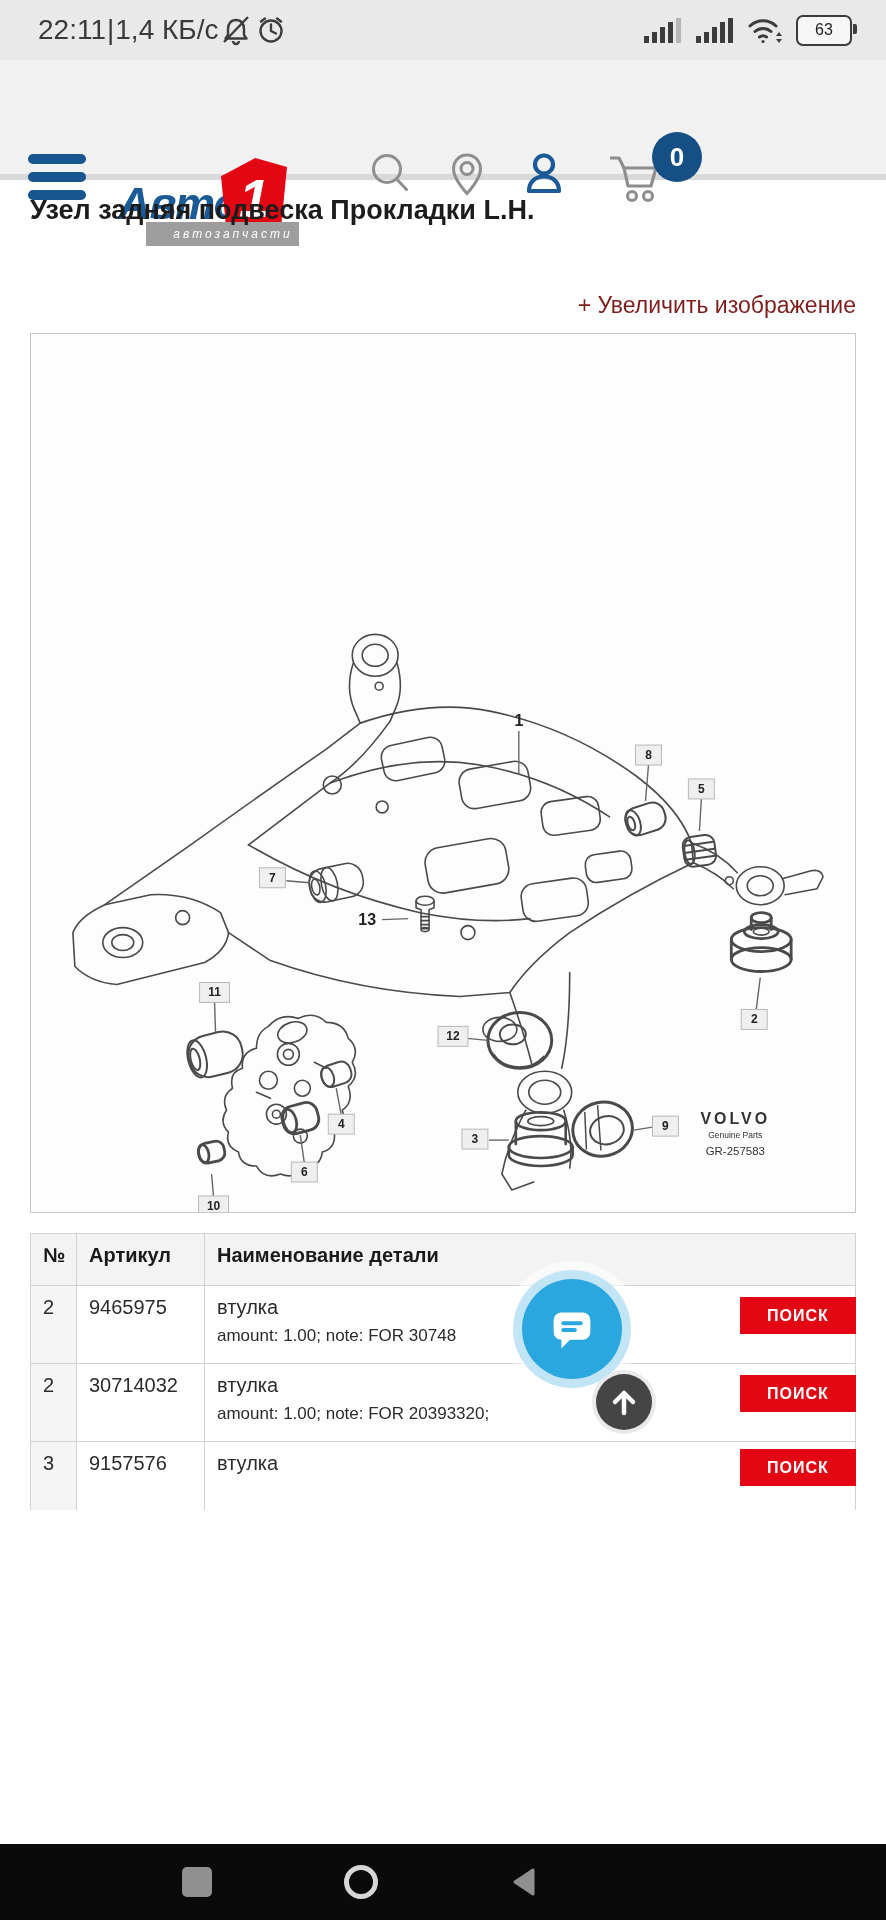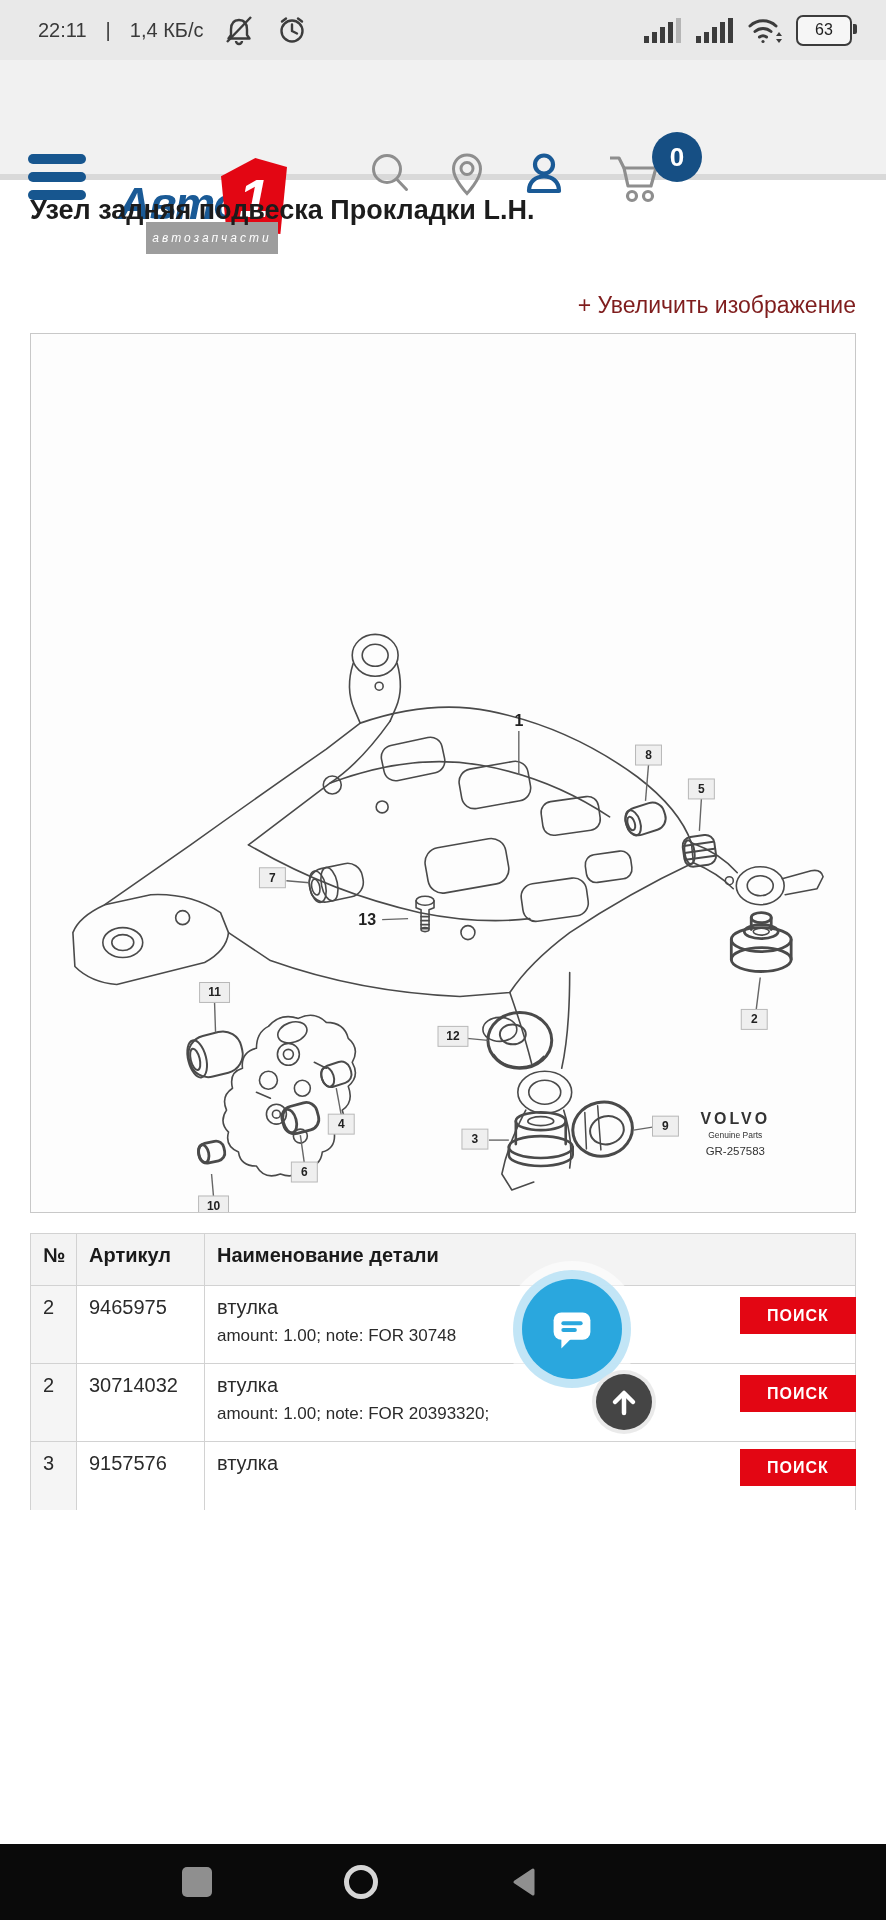--- a/index.html
+++ b/index.html
@@ -2,38 +2,38 @@
 <html><head>
 <meta charset="utf-8">
 <style>
   html,body{margin:0;padding:0;background:#fff;}
   body{font-family:"Liberation Sans", sans-serif; -webkit-font-smoothing:antialiased;}
   .screen{position:relative;width:886px;height:1920px;background:#fff;overflow:hidden;}
 
   
   .status-bar{position:absolute;top:0;left:0;width:886px;height:60px;background:#e9e9e9;
     display:flex;align-items:center;justify-content:space-between;padding:0 34px 0 38px;box-sizing:border-box;}
-  .sb-left{display:flex;align-items:center;gap:19px;font-size:20px;color:#3a3a3a;}
+  .sb-left{display:flex;align-items:center;gap:1px;font-size:28px;color:#3a3a3a;}
   .sb-right{display:flex;align-items:center;gap:12px;}
   .battery{position:relative;width:52px;height:27px;border:2.5px solid #3c3c3c;border-radius:7px;
     display:flex;align-items:center;justify-content:center;font-size:16px;color:#222;background:#f6f6f6;}
   .battery:after{content:"";position:absolute;right:-7px;top:7px;width:4px;height:10px;background:#3c3c3c;border-radius:0 2px 2px 0;}
 
   
   .app-header{position:absolute;top:60px;left:0;width:886px;height:114px;background:#f1f1f1;border-bottom:6px solid #d9d9d9;}
   .hamburger{position:absolute;left:28px;top:94px;width:58px;height:46px;cursor:pointer;}
   .hamburger span{display:block;width:58px;height:10px;background:#17568f;border-radius:5px;margin-bottom:8px;}
   .logo{position:absolute;left:118px;top:96px;width:170px;height:84px;}
   .logo-text{position:absolute;left:0;top:22px;font-size:45px;font-weight:bold;font-style:italic;color:#1a5a96;
     letter-spacing:-1px;text-shadow:1px 1px 0 #fff,-1px -1px 0 #fff;}
   .logo-flag{position:absolute;left:103px;top:2px;width:66px;height:76px;background:#e30613;
     clip-path:polygon(0 24%,52% 0,100% 12%,90% 100%,8% 94%);display:flex;align-items:center;justify-content:center;}
   .logo-flag span{color:#fff;font-size:54px;font-weight:bold;font-style:italic;margin-top:4px;}
-  .logo-sub{position:absolute;left:28px;top:66px;width:132px;height:32px;background:#9d9d9d;color:#fff;
-    font-size:12px;font-style:italic;letter-spacing:3px;display:flex;align-items:center;justify-content:center;}
+  .logo-sub{position:absolute;left:28px;top:66px;width:132px;height:24px;background:#9d9d9d;color:#fff;
+    font-size:12px;font-style:italic;letter-spacing:3px;display:flex;align-items:center;justify-content:center;padding-left:21px;}
   .hicon{position:absolute;top:88px;width:52px;height:52px;cursor:pointer;}
   .cart-wrap{position:absolute;left:604px;top:84px;width:100px;height:66px;cursor:pointer;}
   .cart-badge{position:absolute;left:48px;top:-12px;width:50px;height:50px;border-radius:50%;background:#164f84;
     color:#fff;font-size:26px;font-weight:bold;display:flex;align-items:center;justify-content:center;}
 
   
   .page-title{position:absolute;left:30px;top:195px;width:826px;font-size:27px;font-weight:bold;color:#1c1c1c;}
   .enlarge-link{position:absolute;right:30px;top:292px;font-size:23px;color:#7f1d1d;text-decoration:none;cursor:pointer;}
   .diagram-box{position:absolute;left:30px;top:333px;width:826px;height:880px;border:1px solid #c8c8c8;background:#fdfdfd;box-sizing:border-box;}
 

